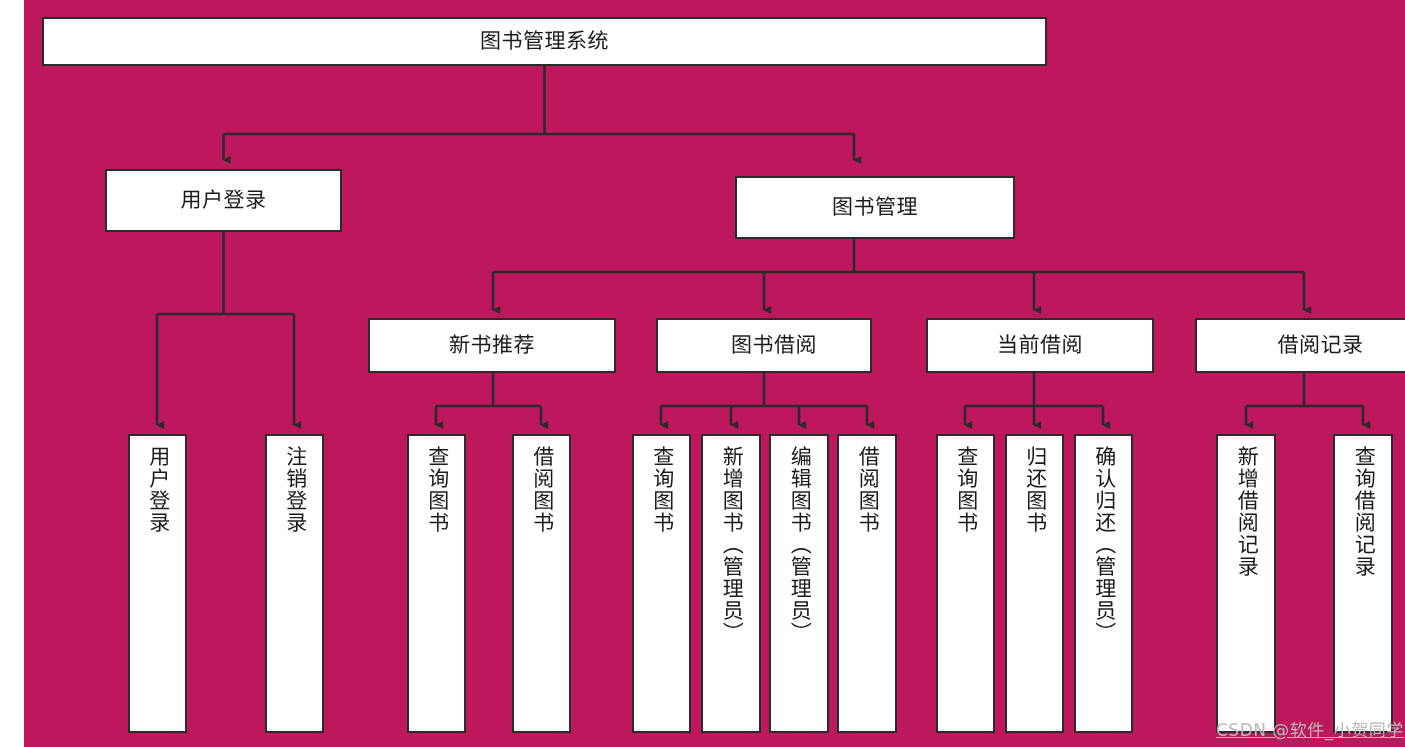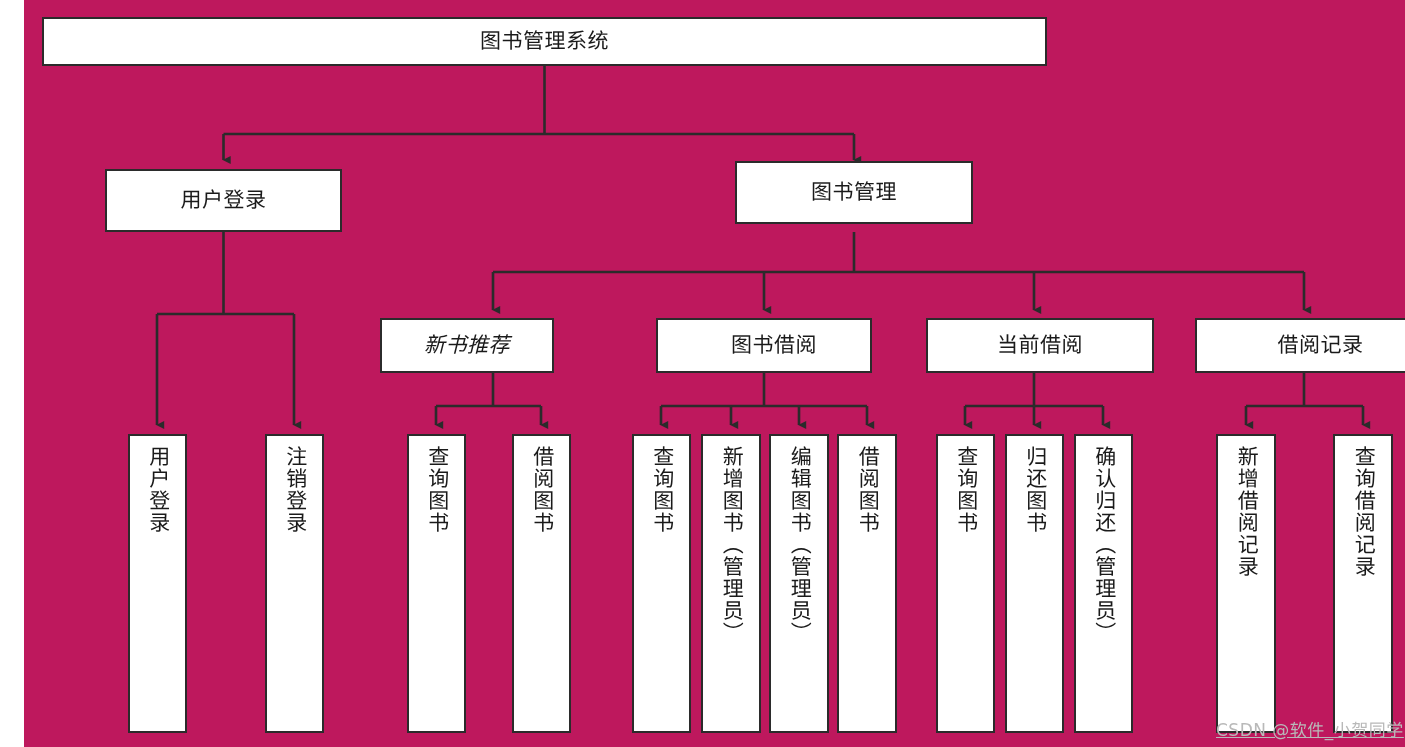--- a/index.html
+++ b/index.html
@@ -124,23 +124,23 @@
       <path d="M 1280 373 L 1280 406"></path>
       <path d="M 1222 406 L 1339 406"></path>
       <path d="M 1222 406 L 1222 425" marker-end="url(#arrowhead)"></path>
       <path d="M 1339 406 L 1339 425" marker-end="url(#arrowhead)"></path>
     </g>
   </svg>
 
   <div class="node node-h node-root" style="left:18px; top:17px; width:1005px; height:49px;">图书管理系统</div>
 
   <div class="node node-h" style="left:81px; top:169px; width:237px; height:63px;">用户登录</div>
-  <div class="node node-h" style="left:711px; top:161px; width:238px; height:63px;">图书管理</div>
+  <div class="node node-h" style="left:711px; top:176px; width:280px; height:63px;">图书管理</div>
 
-  <div class="node node-h" style="left:356px; top:318px; width:174px; height:55px;font-style:italic;">新书推荐</div>
+  <div class="node node-h" style="left:344px; top:318px; width:248px; height:55px;">新书推荐</div>
   <div class="node node-h" style="left:632px; top:318px; width:216px; height:55px;padding-left:20px;">图书借阅</div>
   <div class="node node-h" style="left:902px; top:318px; width:228px; height:55px;">当前借阅</div>
   <div class="node node-h" style="left:1171px; top:318px; width:251px; height:55px;">借阅记录</div>
 
   <div class="node node-v" style="left:104px; top:434px; width:59px; height:299px;">
     <span class="vlabel">用户登录</span>
   </div>
   <div class="node node-v" style="left:241px; top:434px; width:59px; height:299px;">
     <span class="vlabel">注销登录</span>
   </div>

